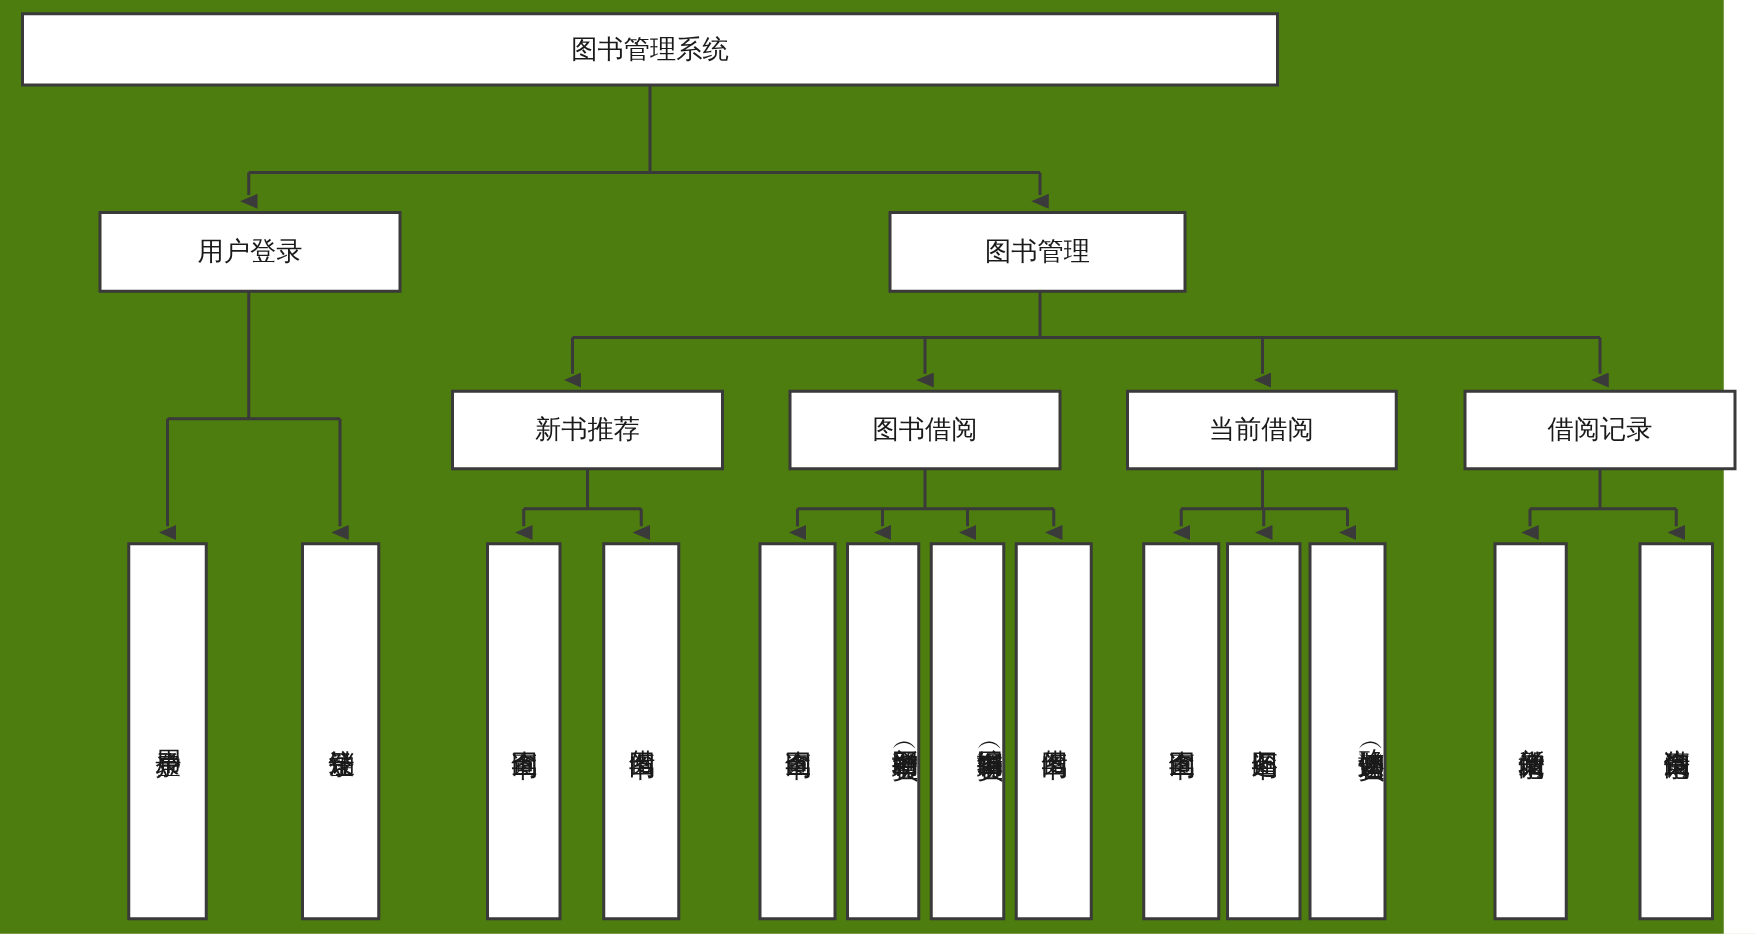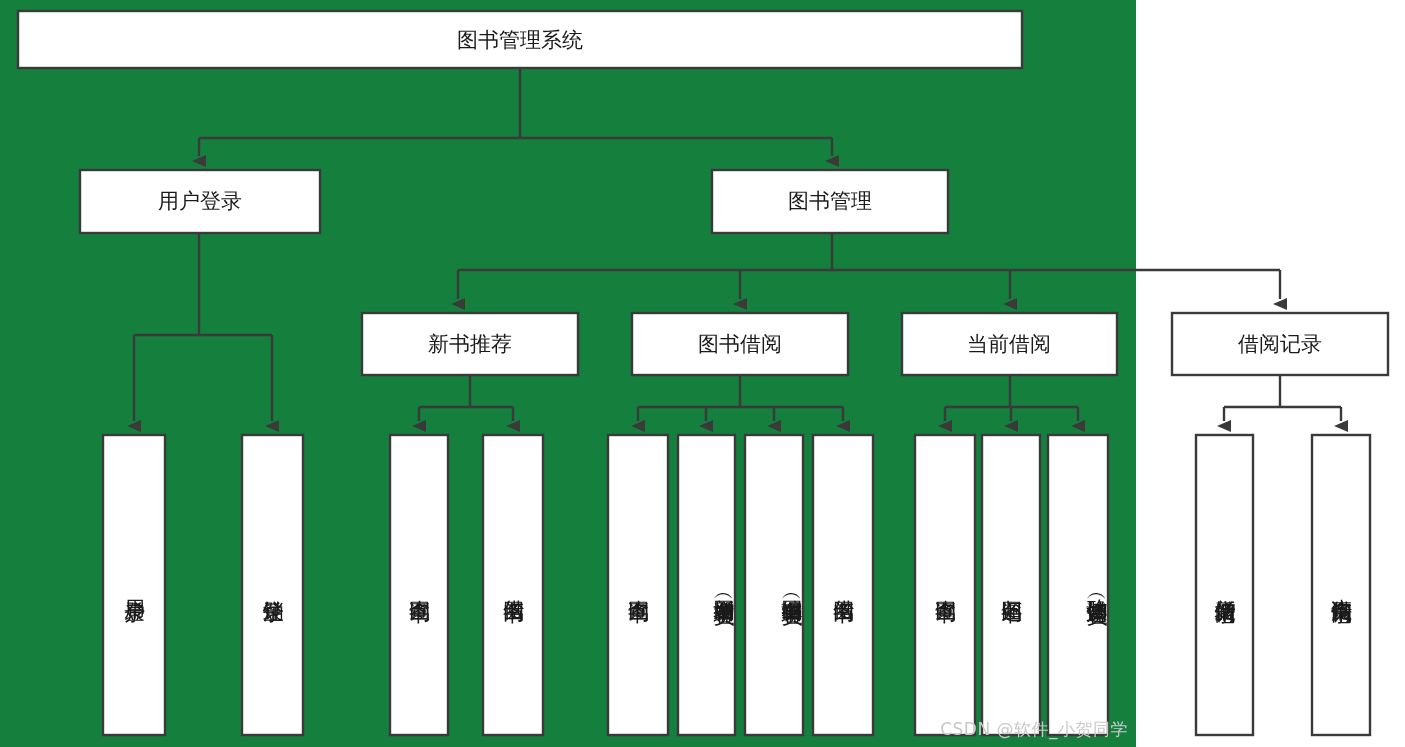--- a/index.html
+++ b/index.html
@@ -8,23 +8,23 @@
     background: #ffffff;
   }
   body {
     width: 1405px;
     height: 747px;
     font-family: "DejaVu Sans", "Liberation Sans", sans-serif;
     overflow: hidden;
   }
   #diagram-root {
     position: relative;
-    width: 1136px;
+    width: 1379px;
     height: 747px;
-    background: #15803d;
+    background: #4d7c0f;
   }
   svg#flow {
     position: absolute;
     left: 0;
     top: 0;
     width: 1405px;
     height: 747px;
   }
   .node-rect {
     fill: #ffffff;
@@ -204,15 +204,14 @@
   <div class="node-label-v" style="left:608px; top:435px; width:60px; height:300px;">查询图书</div>
   <div class="node-label-v" style="left:678px; top:440px; width:57px; height:292px; align-items:flex-start;">新增图书（管理员）</div>
   <div class="node-label-v" style="left:745px; top:440px; width:58px; height:292px; align-items:flex-start;">编辑图书（管理员）</div>
   <div class="node-label-v" style="left:813px; top:435px; width:60px; height:300px;">借阅图书</div>
   <div class="node-label-v" style="left:915px; top:435px; width:60px; height:300px;">查询图书</div>
   <div class="node-label-v" style="left:982px; top:435px; width:58px; height:300px;">归还图书</div>
   <div class="node-label-v" style="left:1048px; top:440px; width:60px; height:292px; align-items:flex-start;">确认归还（管理员）</div>
   <div class="node-label-v" style="left:1196px; top:435px; width:57px; height:300px;">新增借阅记录</div>
   <div class="node-label-v" style="left:1312px; top:435px; width:58px; height:300px;">查询借阅记录</div>
 
-  <div class="watermark">CSDN @软件_小贺同学</div>
 
 </div>
 
 </body></html>

